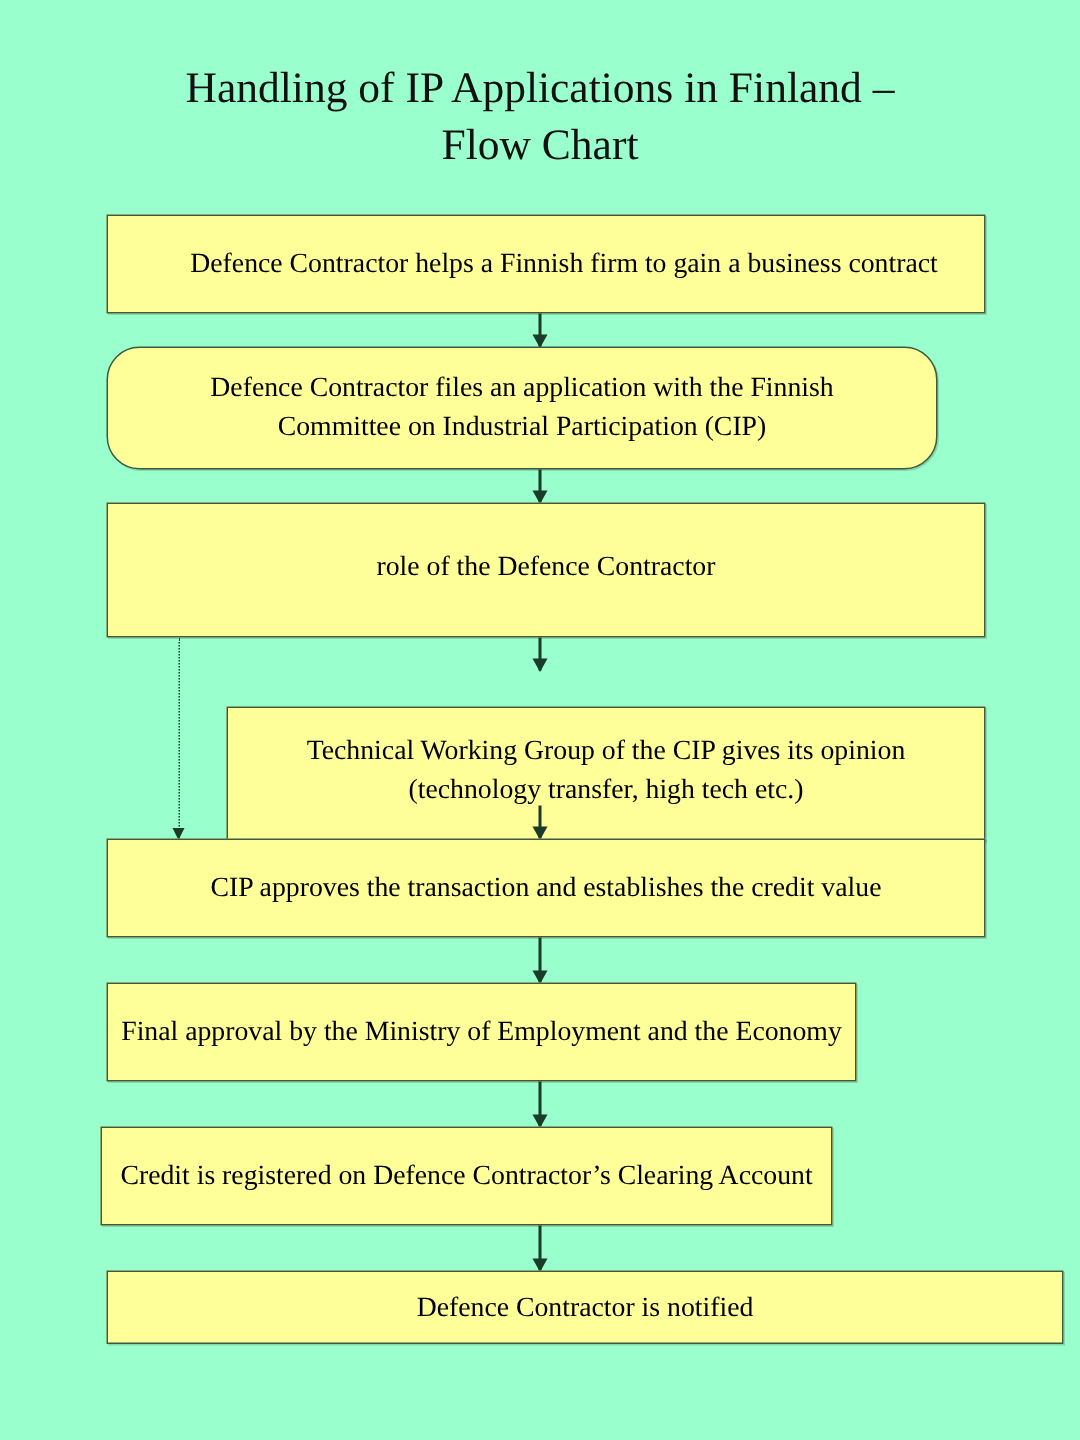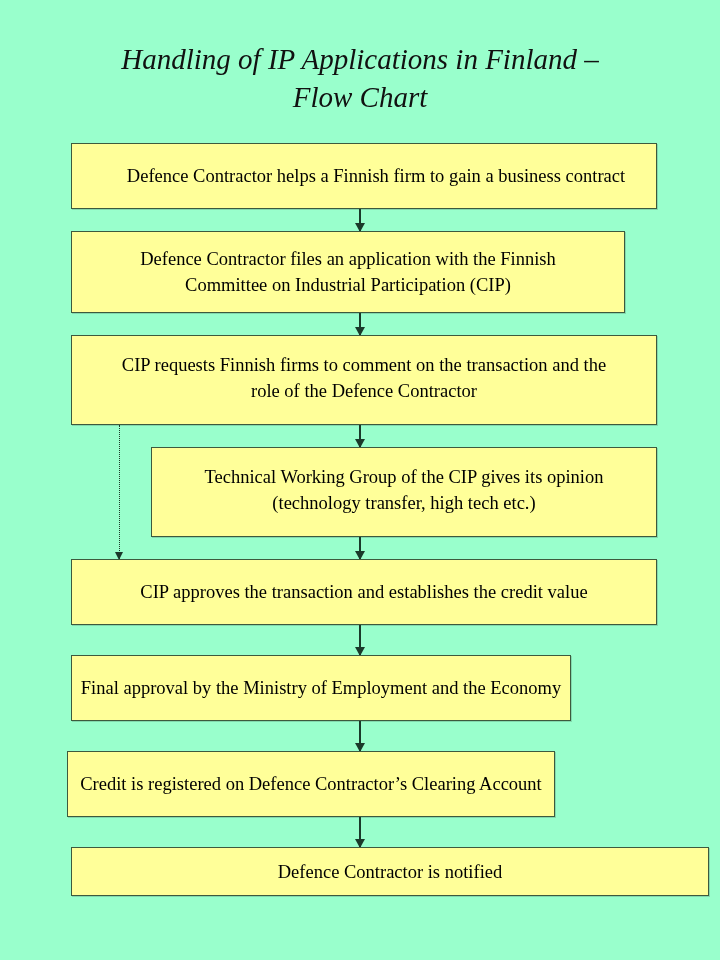--- a/index.html
+++ b/index.html
@@ -4,21 +4,21 @@
 <style>
   html, body { margin:0; padding:0; }
   body {
     width:720px; height:960px; position:relative; overflow:hidden;
     background:#99ffcc;
     font-family:"Liberation Serif","DejaVu Serif",serif;
     color:#000;
   }
   .title {
     position:absolute; left:0; top:40px; width:720px; text-align:center;
-    font-size:29px; line-height:38px; color:#111;font-style:italic;
+    font-size:29px; line-height:38px; color:#111;
   }
   .box {
     position:absolute; box-sizing:border-box;
     background:#ffff99; border:1.5px solid #3d5a3d;
     display:flex; align-items:center; justify-content:center; text-align:center;
     font-size:18.5px; line-height:26px; padding:0 4px;
     box-shadow: 1px 1px 0 rgba(0,0,0,0.15);
   }
   .arrow {
     position:absolute; width:2px; background:#1a3a2a;
@@ -43,38 +43,37 @@
 <div class="title">
   <div>Handling of IP Applications in Finland –</div>
   <div>Flow Chart</div>
 </div>
 
 <div class="box" style="left:71px; top:143px; width:586px; height:66px;padding-left:28px;">
   <span>Defence Contractor helps a Finnish firm to gain a business contract</span>
 </div>
 <div class="arrow" style="left:359px; top:209px; height:22px;"></div>
 
-<div class="box" style="left:71px; top:231px; width:554px; height:82px;">
+<div class="box" style="left:71px; top:231px; width:554px; height:82px;border-radius:22px;">
   <div>
     <div>Defence Contractor files an application with the Finnish</div>
     <div>Committee on Industrial Participation (CIP)</div>
   </div>
 </div>
 <div class="arrow" style="left:359px; top:313px; height:22px;"></div>
 
 <div class="box" style="left:71px; top:335px; width:586px; height:90px;">
   <div style="margin-top:-4px;">
-    <div>CIP requests Finnish firms to comment on the transaction and the</div>
     <div>role of the Defence Contractor</div>
   </div>
 </div>
 <div class="arrow" style="left:359px; top:425px; height:22px;"></div>
 <div class="dotted" style="left:119px; top:425px; height:134px;"></div>
 
-<div class="box" style="left:151px; top:447px; width:506px; height:90px;justify-content:center;">
+<div class="box" style="left:151px; top:471px; width:506px; height:90px;justify-content:center;">
   <div style="margin-top:-4px;">
     <div>Technical Working Group of the CIP gives its opinion</div>
     <div>(technology transfer, high tech etc.)</div>
   </div>
 </div>
 <div class="arrow" style="left:359px; top:537px; height:22px;"></div>
 
 <div class="box" style="left:71px; top:559px; width:586px; height:66px;">
   <span>CIP approves the transaction and establishes the credit value</span>
 </div>

